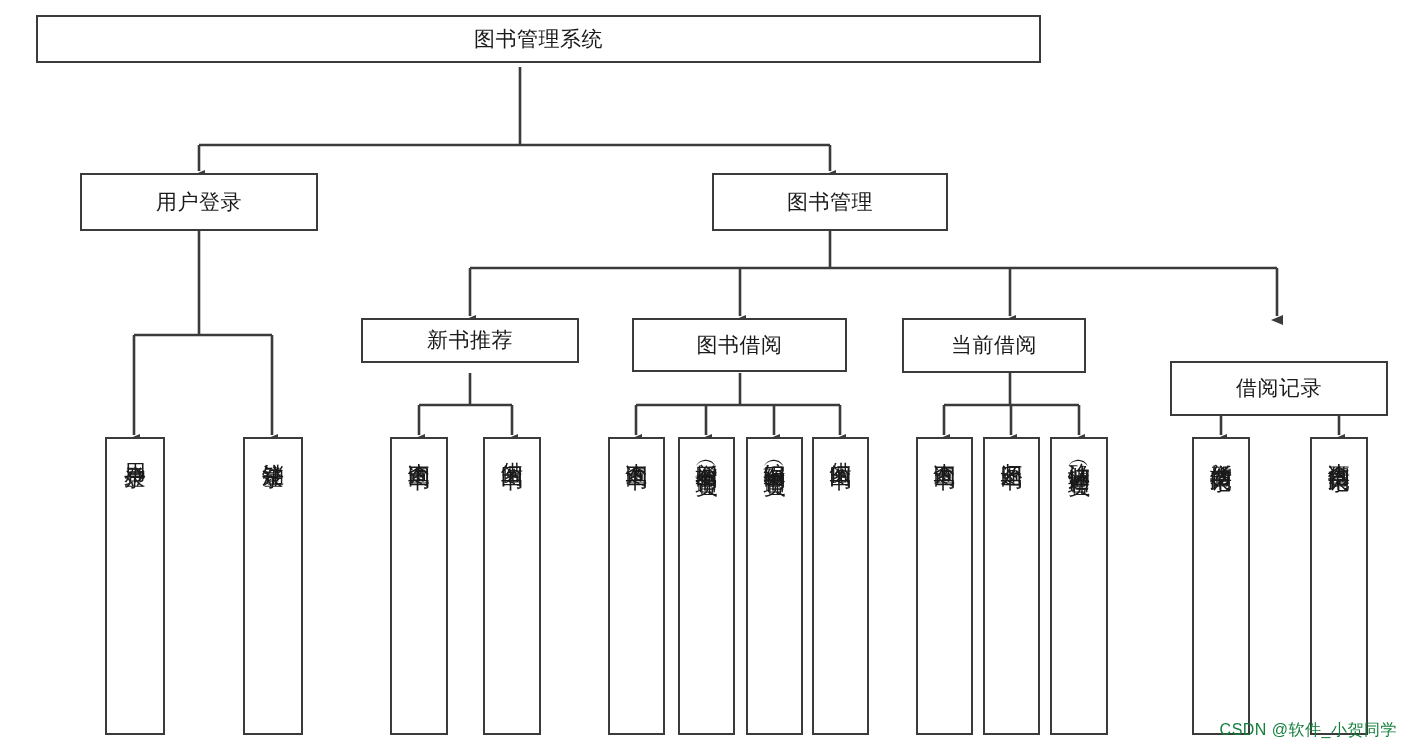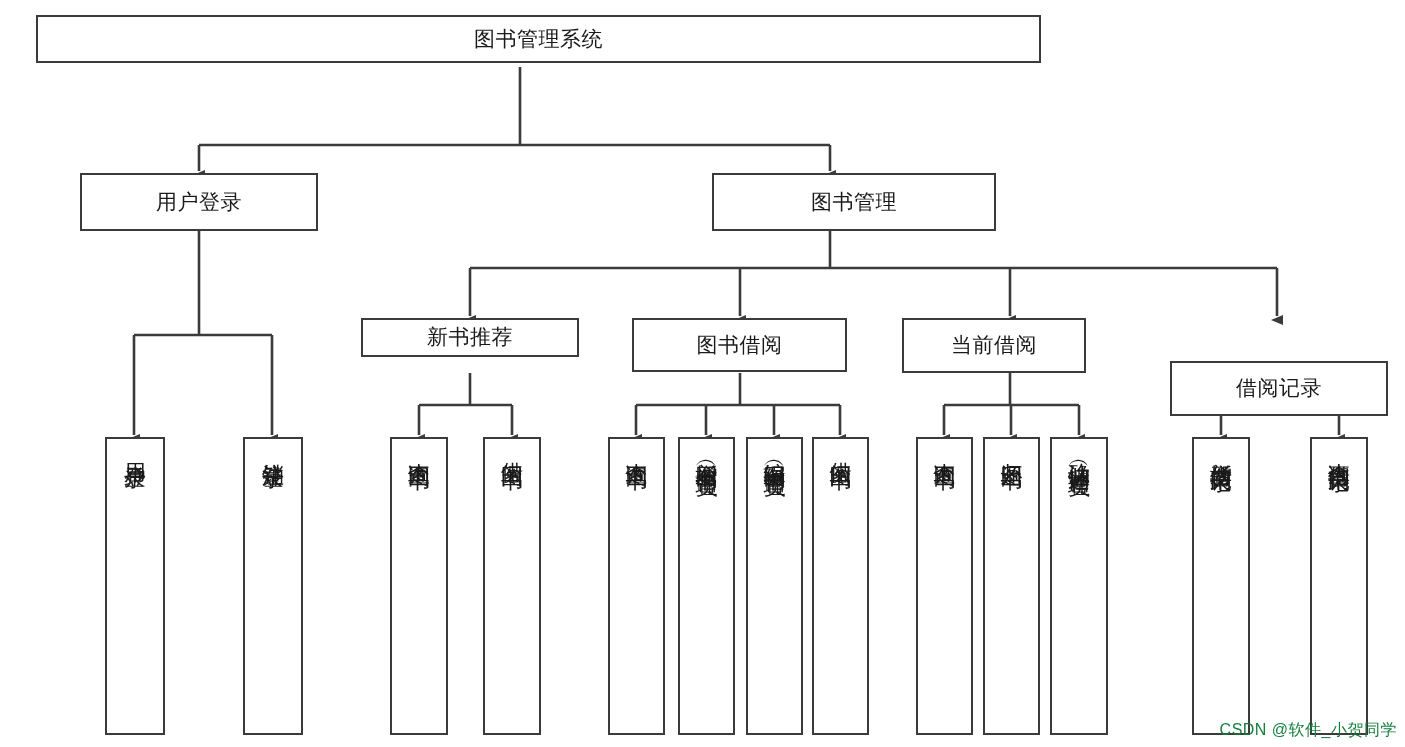--- a/index.html
+++ b/index.html
@@ -119,25 +119,25 @@
       </g>
   </svg>
 
   <div class="node h-node" id="node-root" style="left: 8px; top: 15px; width: 1005px; height: 48px; margin-left: 28px;">
     <span class="lbl">图书管理系统</span>
   </div>
 
   <div class="node h-node" id="node-l2-0" style="left: 80px; top: 173px; width: 238px; height: 58px;">
     <span class="lbl">用户登录</span>
   </div>
-  <div class="node h-node" id="node-l2-1" style="left: 712px; top: 173px; width: 284px; height: 58px;">
+  <div class="node h-node" id="node-l2-1" style="left: 712px; top: 173px; width: 236px; height: 58px;">
     <span class="lbl">图书管理</span>
   </div>
 
-  <div class="node h-node" id="node-l3-0" style="left: 361px; top: 318px; width: 218px; height: 39px;">
+  <div class="node h-node" id="node-l3-0" style="left: 361px; top: 318px; width: 218px; height: 45px;">
     <span class="lbl">新书推荐</span>
   </div>
   <div class="node h-node" id="node-l3-1" style="left: 632px; top: 318px; width: 215px; height: 54px;">
     <span class="lbl">图书借阅</span>
   </div>
   <div class="node h-node" id="node-l3-2" style="left: 902px; top: 318px; width: 184px; height: 55px;">
     <span class="lbl">当前借阅</span>
   </div>
   <div class="node h-node" id="node-l3-3" style="left: 1170px; top: 318px; width: 218px; height: 55px; margin-top: 43px;">
     <span class="lbl">借阅记录</span>

